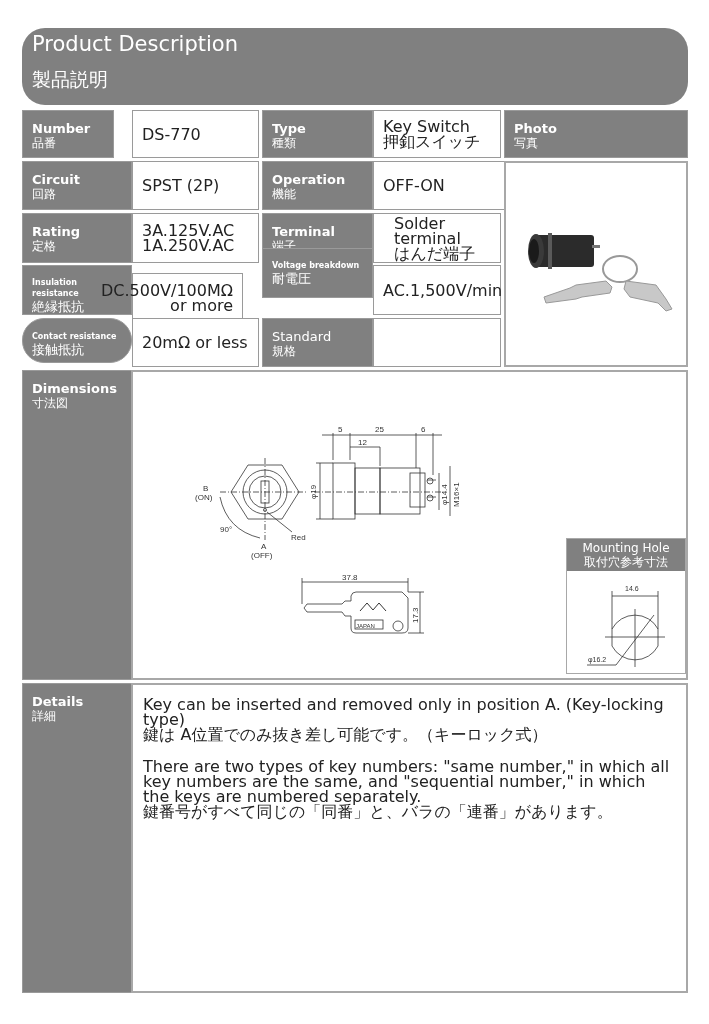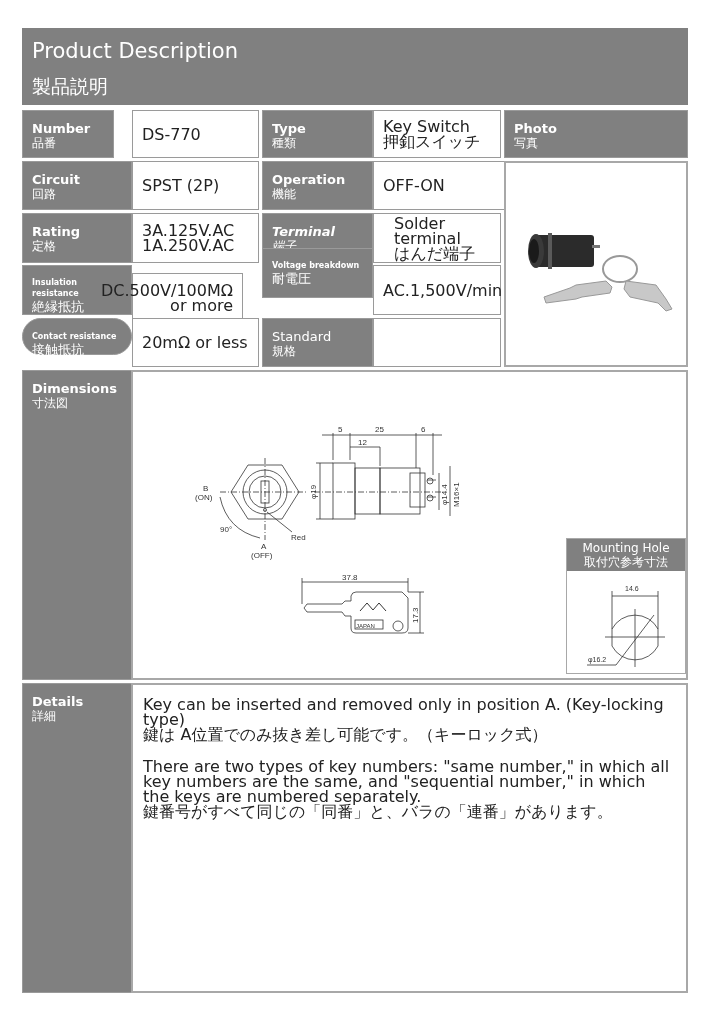--- a/index.html
+++ b/index.html
@@ -1,18 +1,18 @@
 <!DOCTYPE html>
 <html><head>
 <meta charset="utf-8">
 <style>
   html, body { margin: 0; padding: 0; background: #ffffff; }
   body { width: 709px; height: 1024px; position: relative; font-family: "DejaVu Sans", "Liberation Sans", sans-serif; color: #222; }
   .abs { position: absolute; box-sizing: border-box; }
-  .header { left: 22px; top: 28px; width: 666px; height: 77px; background: #808080; color: #fff; padding: 11px 10px; }
+  .header { left: 22px; top: 28px; width: 666px; height: 77px; background: #808080; color: #fff; padding: 4px 10px; border-radius: 23px; }
   .header .en { font-size: 21px; line-height: 24px; }
   .header .jp { font-size: 19px; line-height: 24px; margin-top: 11px; }
   .lbl { background: #808080; color: #fff; padding: 10px 9px; border: 1px solid #9a9a9a; }
   .lbl .en { font-size: 13px; line-height: 15px; font-weight: bold; }
   .lbl .jp { font-size: 12px; line-height: 15px; }
   .lbl .en.small { font-size: 8px; line-height: 11px; }
   .lbl .jp.big { font-size: 13px; }
   .val { background: #fff; border: 1px solid #9a9a9a; display: flex; flex-direction: column; justify-content: center; padding: 0 9px; font-size: 16px; line-height: 15px; color: #222; }
   .photo-box { background: #fff; border: 2px solid #a8a8a8; }
   .dim-area { background: #fff; border: 2px solid #a8a8a8; }
@@ -65,21 +65,21 @@
 </div>
 
 <div class="abs lbl" style="left:22px;top:213px;width:110px;height:50px;">
   <div class="en">Rating</div>
   <div class="jp">定格</div>
 </div>
 <div class="abs val" style="left:132px;top:213px;width:127px;height:50px;">
   <div>3A.125V.AC</div>
   <div>1A.250V.AC</div>
 </div>
-<div class="abs lbl" style="left:262px;top:213px;width:111px;height:66px;font-style:italic;">
+<div class="abs lbl" style="left:262px;top:213px;width:111px;height:66px;">
   <div class="en">Terminal</div>
   <div class="jp">端子</div>
 </div>
 <div class="abs val" style="left:373px;top:213px;width:128px;height:50px;padding-left:20px;">
   <div>Solder terminal</div>
   <div>はんだ端子</div>
 </div>
 
 <div class="abs lbl" style="left:22px;top:265px;width:110px;height:50px;padding-top:11px;">
   <div class="en small">Insulation resistance</div>
@@ -90,21 +90,21 @@
   <div>or more</div>
 </div>
 <div class="abs lbl" style="left:262px;top:248px;width:111px;height:50px;padding-top:11px;">
   <div class="en small">Voltage breakdown</div>
   <div class="jp big">耐電圧</div>
 </div>
 <div class="abs val" style="left:373px;top:265px;width:128px;height:50px;">
   <div>AC.1,500V/min</div>
 </div>
 
-<div class="abs lbl" style="left:22px;top:318px;width:110px;height:37px;padding-top:12px;border-radius:22px;">
+<div class="abs lbl" style="left:22px;top:318px;width:110px;height:45px;padding-top:12px;border-radius:22px;">
   <div class="en small">Contact resistance</div>
   <div class="jp big">接触抵抗</div>
 </div>
 <div class="abs val" style="left:132px;top:318px;width:127px;height:49px;">
   <div>20mΩ or less</div>
 </div>
 <div class="abs lbl" style="left:262px;top:318px;width:111px;height:49px;">
   <div class="en" style="font-weight:normal">Standard</div>
   <div class="jp">規格</div>
 </div>

